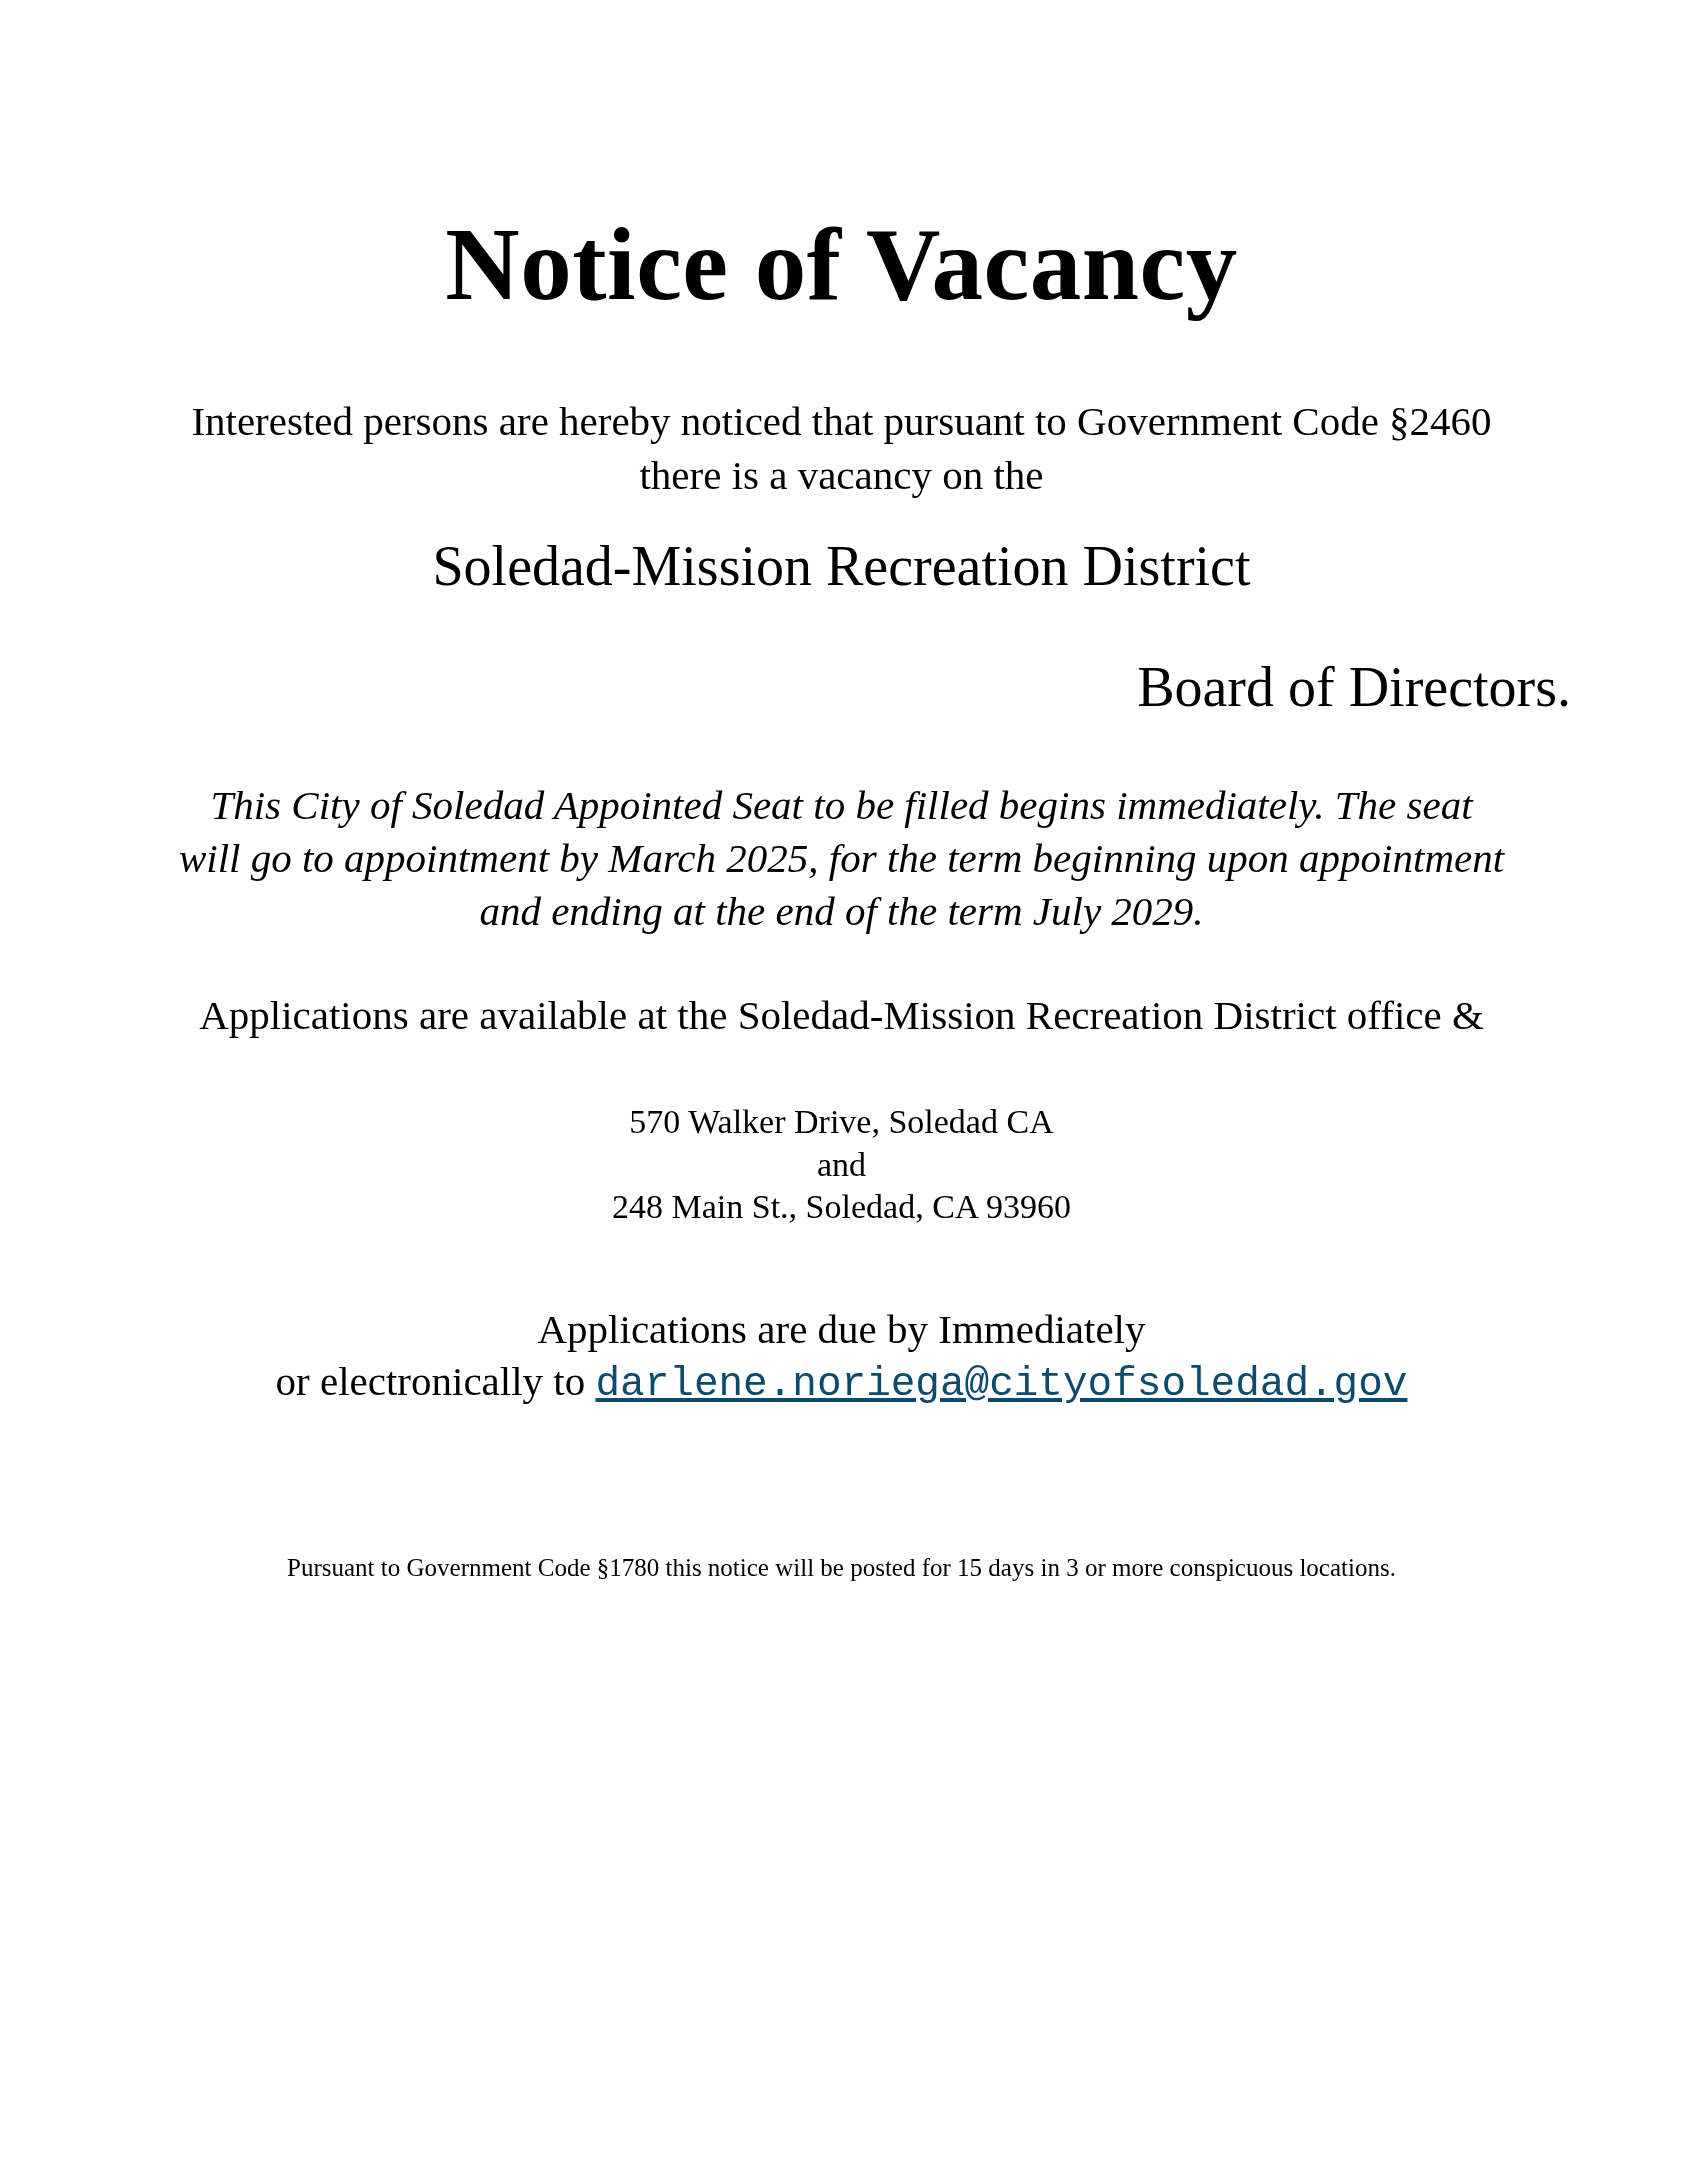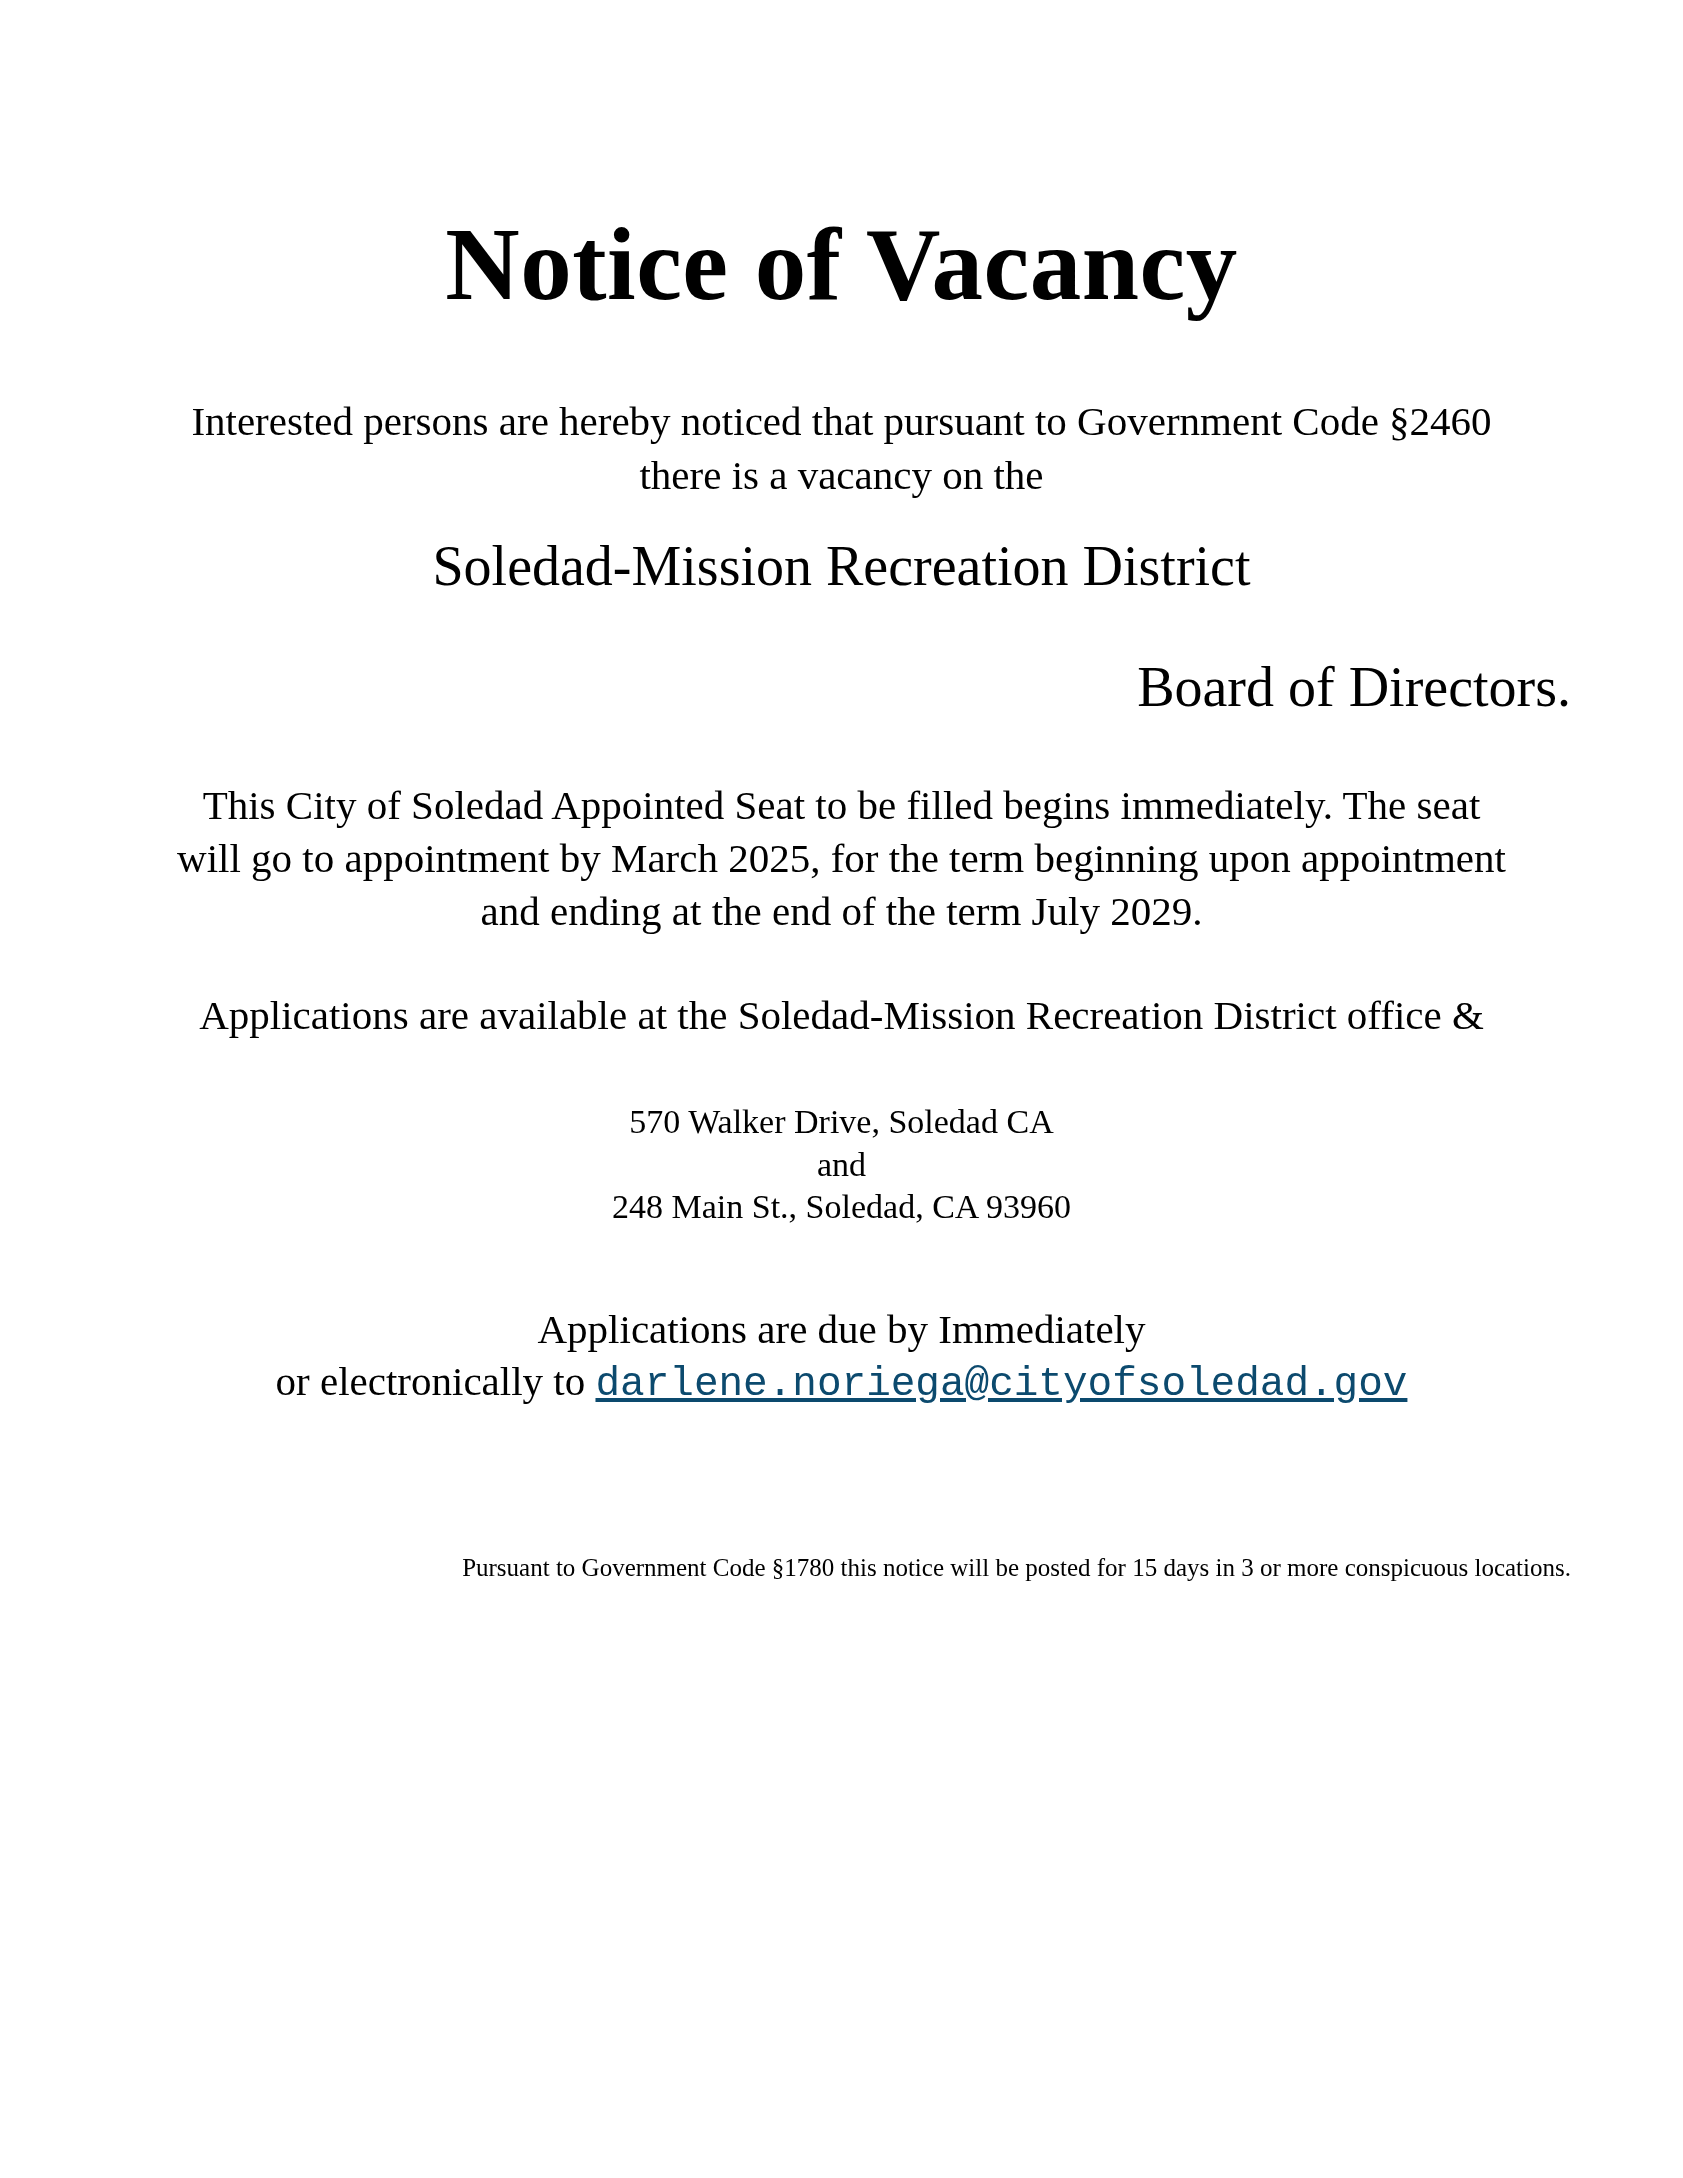--- a/index.html
+++ b/index.html
@@ -44,21 +44,21 @@
   }
 
   
   .para {
     margin: 0;
     text-align: center;
     font-size: 41px;
     line-height: 1.30;
   }
   .para-intro { padding-top: 73px; }
-  .para-seat  { padding-top: 55px; }
+  .para-seat  { padding-top: 55px; font-style: italic; }
   .para-avail { padding-top: 51px; }
 
   .heading-bold {
     margin: 0;
     text-align: center;
     font-size: 56px;
     font-weight: normal;
     line-height: 1.30;
   }
   .heading-district { padding-top: 28px; }
@@ -82,21 +82,21 @@
 
   .email-link {
     color: #0c4a6e;
     text-decoration: underline;
     text-underline-offset: 3px;
     font-family: Liberation Mono, monospace;
   }
 
   .footer-note {
     margin: 0;
-    text-align: right;
+    text-align: center;
     font-size: 25px;
     line-height: 1.30;
     padding-top: 141px;
   }
 
   .line { display: block; }
 </style>
 </head>
 <body>
 

